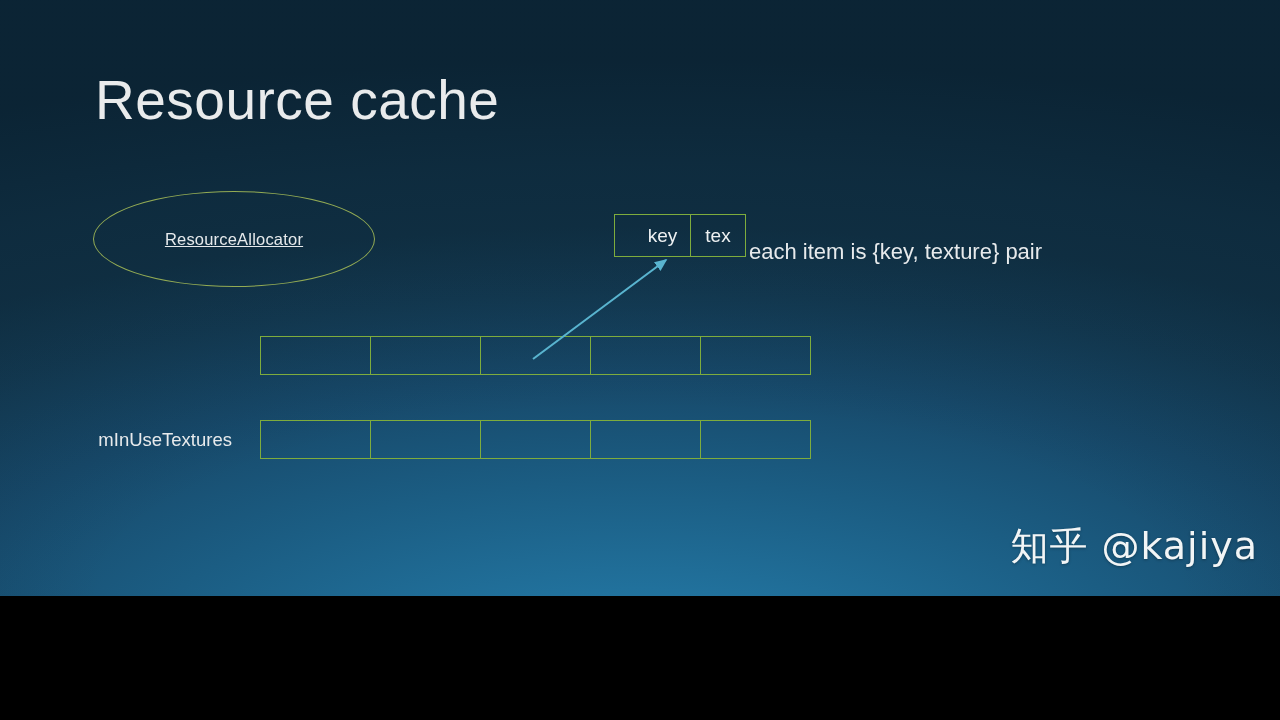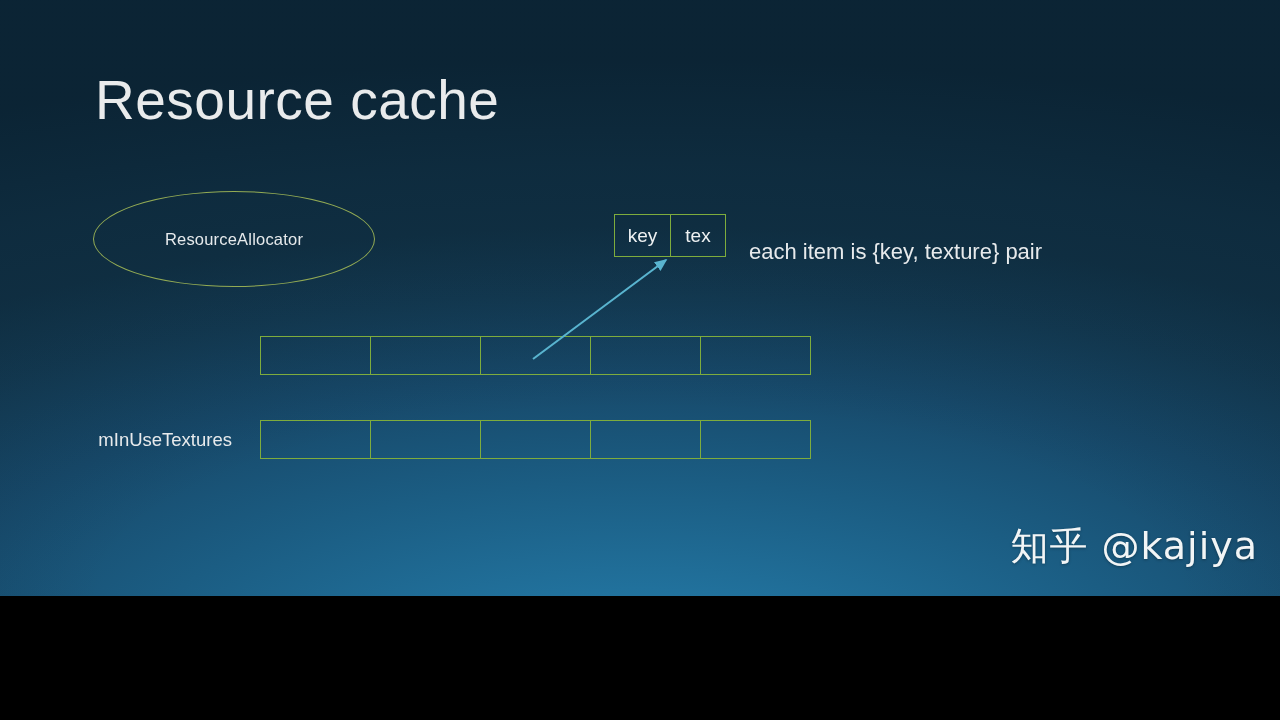--- a/index.html
+++ b/index.html
@@ -50,31 +50,33 @@
     box-sizing: border-box;
     display: flex;
     align-items: center;
     justify-content: center;
   }
   #allocator-node .node-label {
     font-size: 16.5px;
     color: #e6eaec;
     letter-spacing: 0.2px;
     white-space: nowrap;
+    text-decoration: underline;
   }
 
   
   #pair-box {
     position: absolute;
     left: 614px;
     top: 214px;
     height: 43px;
     display: flex;
     box-sizing: border-box;
     border: 1.3px solid #7eac3d;
+    padding-left: 20px;
   }
   #pair-box .pair-cell {
     width: 55px;
     display: flex;
     align-items: center;
     justify-content: center;
     font-size: 19px;
     color: #eef1f2;
     box-sizing: border-box;
   }

